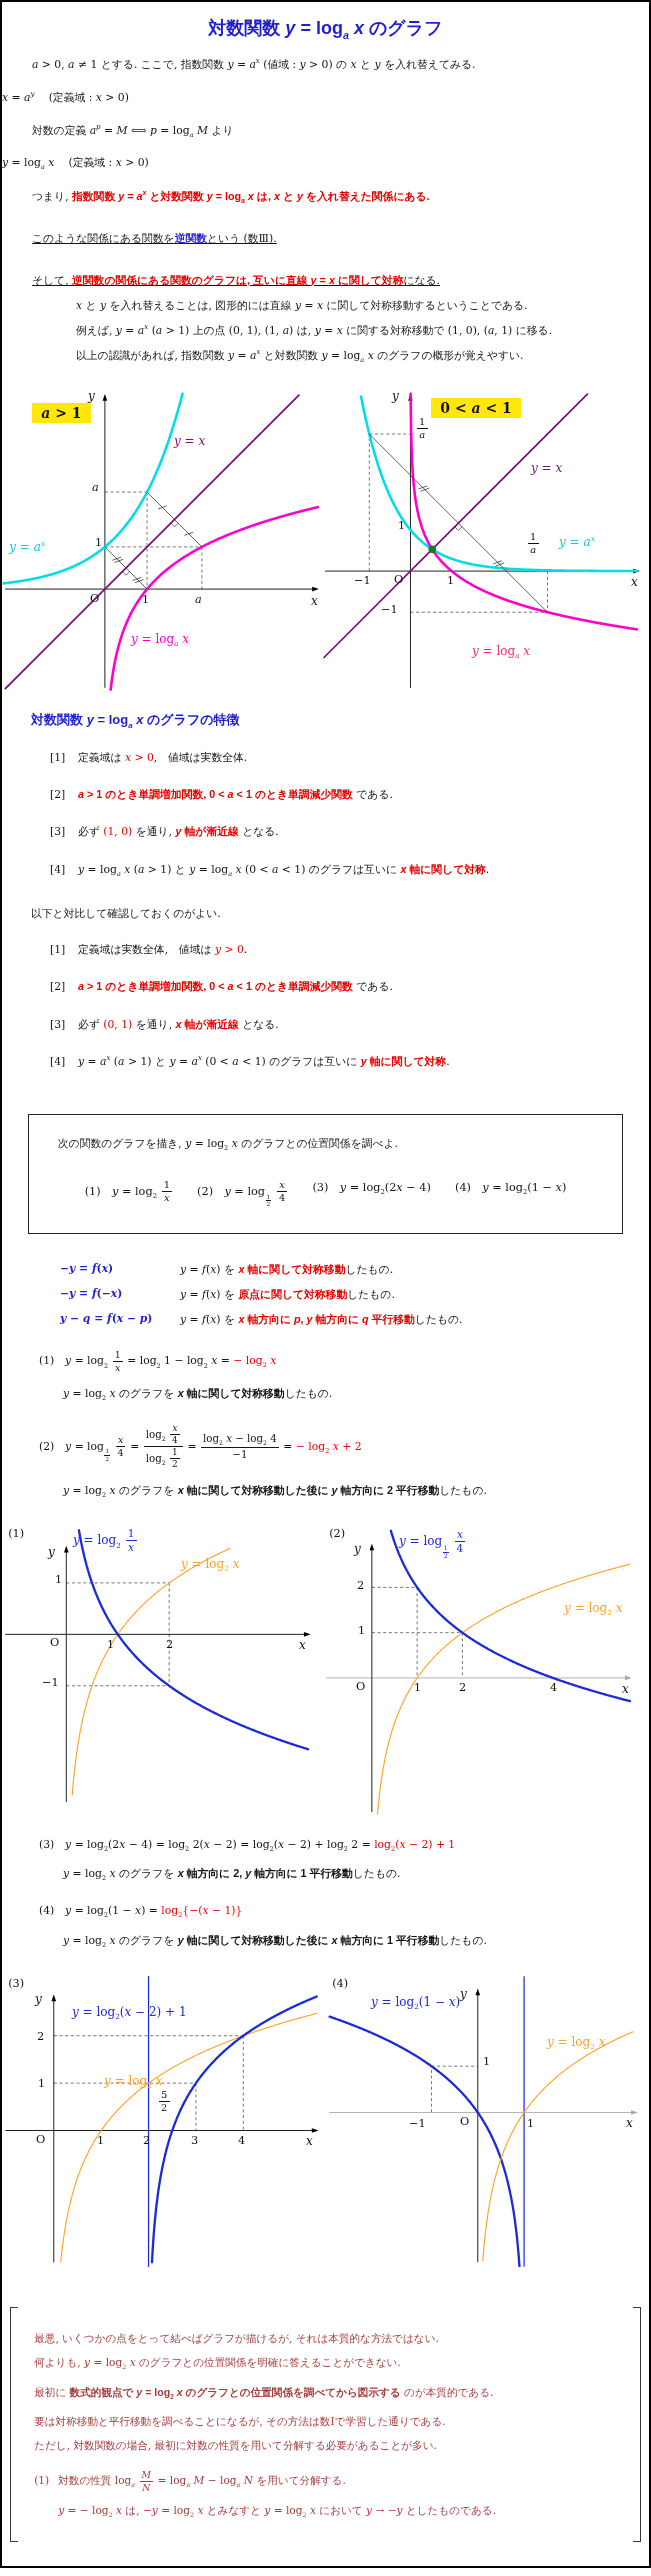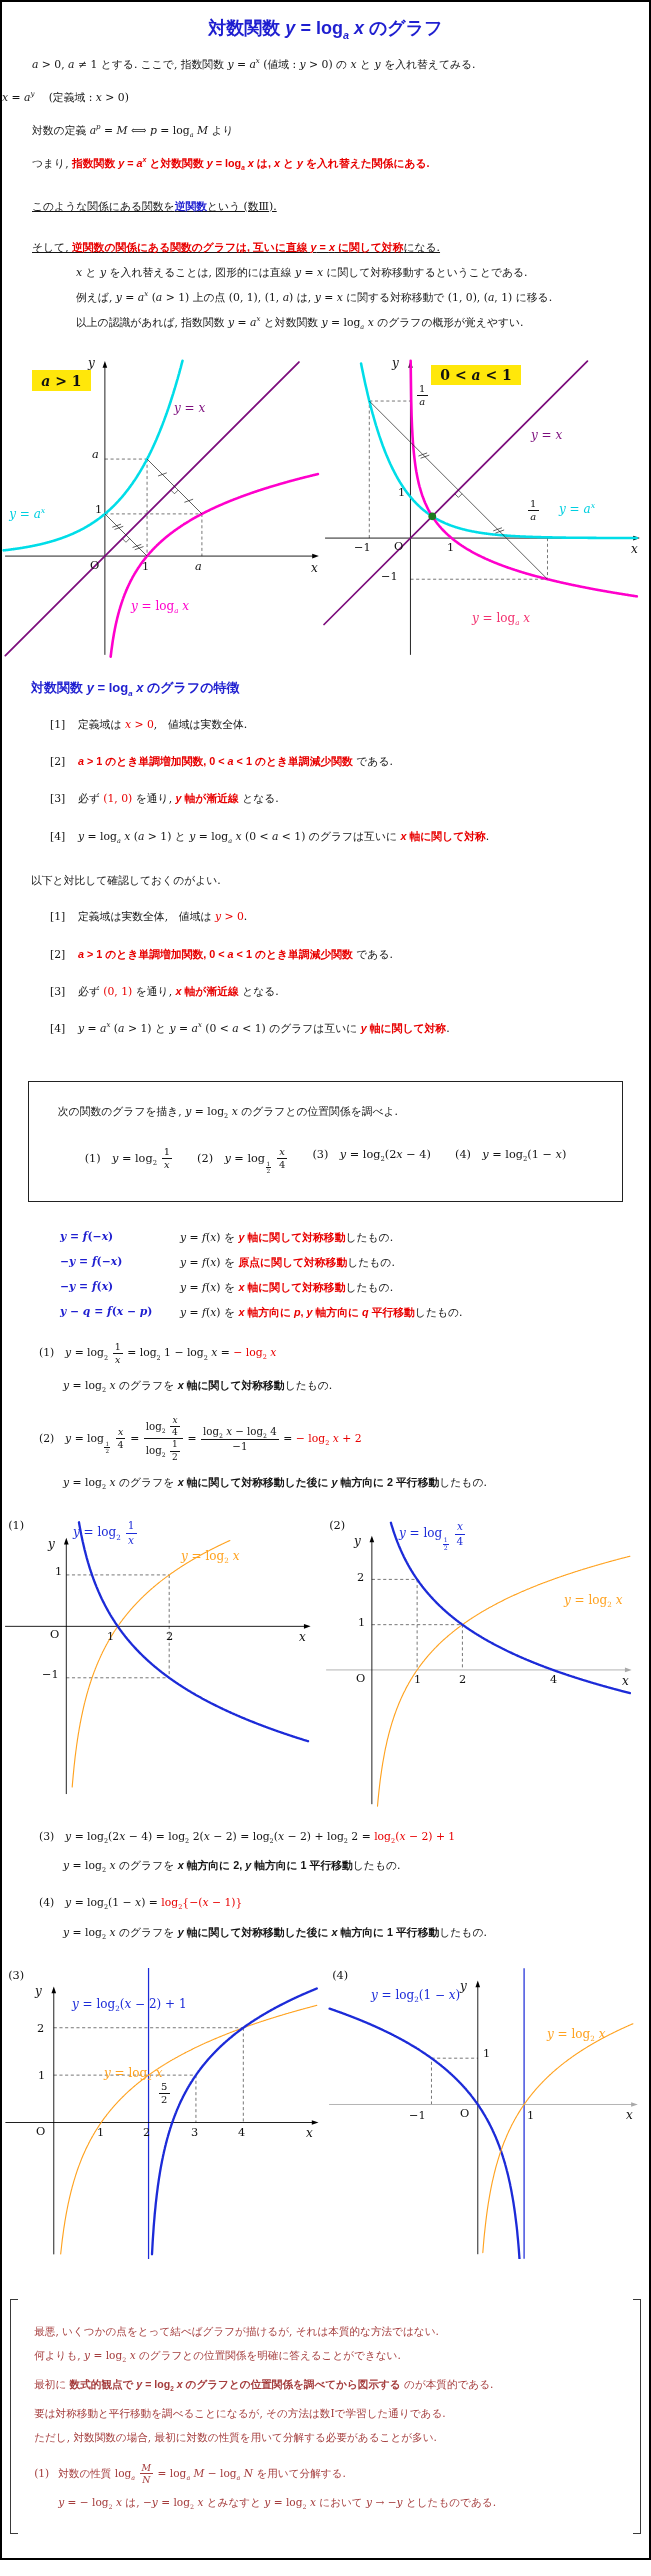--- a/index.html
+++ b/index.html
@@ -67,20 +67,21 @@
 <body>
 
 <div class="page">
 
   <h1>対数関数 <i>y</i> = log<sub><i>a</i></sub> <i>x</i> のグラフ</h1>
 
   <div class="intro">
       <div class="line "><i>a</i> &gt; 0, <i>a</i> ≠ 1 とする. ここで, 指数関数 <i>y</i> = <i>a</i><sup><i>x</i></sup> (値域 : <i>y</i> &gt; 0) の <i>x</i> と <i>y</i> を入れ替えてみる.</div>
       <div class="line ctr"><i>x</i> = <i>a</i><sup><i>y</i></sup>　 (定義域 : <i>x</i> &gt; 0)</div>
       <div class="line ">対数の定義 <i>a</i><sup><i>p</i></sup> = <i>M</i> ⟺ <i>p</i> = log<sub><i>a</i></sub> <i>M</i> より</div>
+      <div class="line ctr"><i>y</i> = log<sub><i>a</i></sub> <i>x</i>　 (定義域 : <i>x</i> &gt; 0)</div>
       <div class="line ">つまり, <span class="rs">指数関数 <i>y</i> = <i>a</i><sup><i>x</i></sup> と対数関数 <i>y</i> = log<sub><i>a</i></sub> <i>x</i> は, <i>x</i> と <i>y</i> を入れ替えた関係にある.</span></div>
       <div class="line sp">このような関係にある関数を<span class="bls">逆関数</span>という (数Ⅲ).</div>
       <div class="line sp">そして, <span class="rs">逆関数の関係にある関数のグラフは, 互いに直線 <i>y</i> = <i>x</i> に関して対称</span>になる.</div>
       <div class="line tight"><i>x</i> と <i>y</i> を入れ替えることは, 図形的には直線 <i>y</i> = <i>x</i> に関して対称移動するということである.</div>
       <div class="line tight">例えば, <i>y</i> = <i>a</i><sup><i>x</i></sup> (<i>a</i> &gt; 1) 上の点 (0, 1), (1, <i>a</i>) は, <i>y</i> = <i>x</i> に関する対称移動で (1, 0), (<i>a</i>, 1) に移る.</div>
       <div class="line tight">以上の認識があれば, 指数関数 <i>y</i> = <i>a</i><sup><i>x</i></sup> と対数関数 <i>y</i> = log<sub><i>a</i></sub> <i>x</i> のグラフの概形が覚えやすい.</div>
     </div>
 
   <div class="grow">
     <div class="gbox" style="width:321px;height:301px">
@@ -193,30 +194,26 @@
             <span><i>x</i></span>
             <span>4</span>
           </span></div>
         <div class="line ">(3)　<i>y</i> = log<sub>2</sub>(2<i>x</i> − 4)</div>
         <div class="line ">(4)　<i>y</i> = log<sub>2</sub>(1 − <i>x</i>)</div>
       </div>
   </div>
 
   <div class="rules">
       <div class="line ">
-        <span class="rf"><i>y</i> = <i>f</i>(−<i>x</i>)</span>
-        <span class="rd"><i>y</i> = <i>f</i>(<i>x</i>) を <span class="rs"><i>y</i> 軸に関して対称移動</span>したもの.</span>
+        <span class="rf">−<i>y</i> = <i>f</i>(<i>x</i>)</span>
+        <span class="rd"><i>y</i> = <i>f</i>(<i>x</i>) を <span class="rs"><i>x</i> 軸に関して対称移動</span>したもの.</span>
       </div>
       <div class="line ">
         <span class="rf">−<i>y</i> = <i>f</i>(−<i>x</i>)</span>
         <span class="rd"><i>y</i> = <i>f</i>(<i>x</i>) を <span class="rs">原点に関して対称移動</span>したもの.</span>
-      </div>
-      <div class="line ">
-        <span class="rf">−<i>y</i> = <i>f</i>(<i>x</i>)</span>
-        <span class="rd"><i>y</i> = <i>f</i>(<i>x</i>) を <span class="rs"><i>x</i> 軸に関して対称移動</span>したもの.</span>
       </div>
       <div class="line ">
         <span class="rf"><i>y</i> − <i>q</i> = <i>f</i>(<i>x</i> − <i>p</i>)</span>
         <span class="rd"><i>y</i> = <i>f</i>(<i>x</i>) を <span class="rs"><i>x</i> 軸方向に <i>p</i>, <i>y</i> 軸方向に <i>q</i> 平行移動</span>したもの.</span>
       </div>
     </div>
 
   <div class="sol">
       <div class="line ">(1)　<i>y</i> = log<sub>2</sub> <span class="fr">
           <span>1</span>

